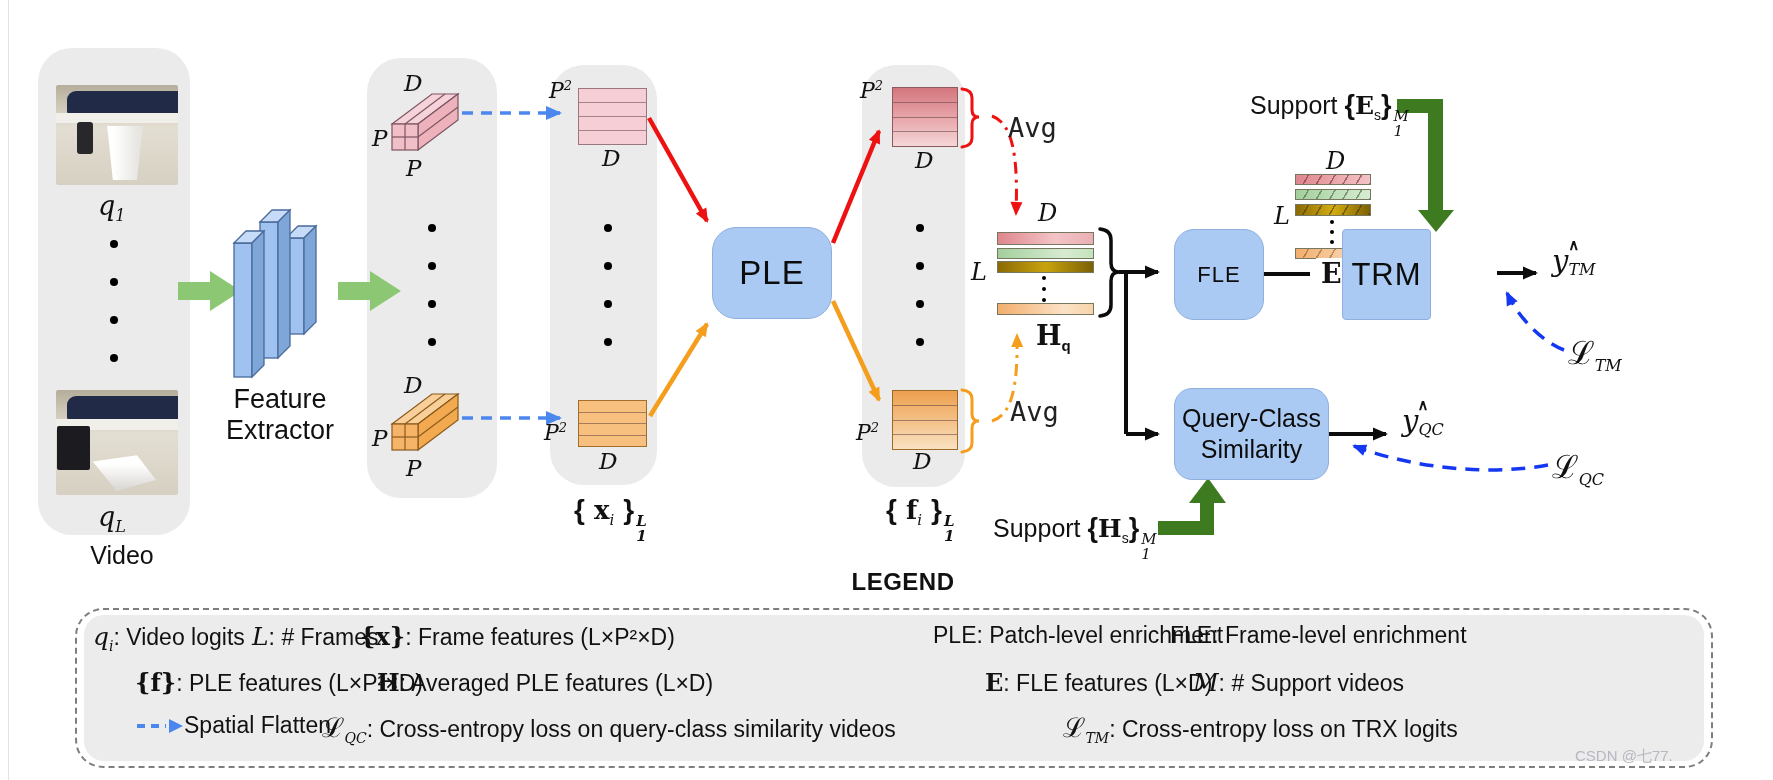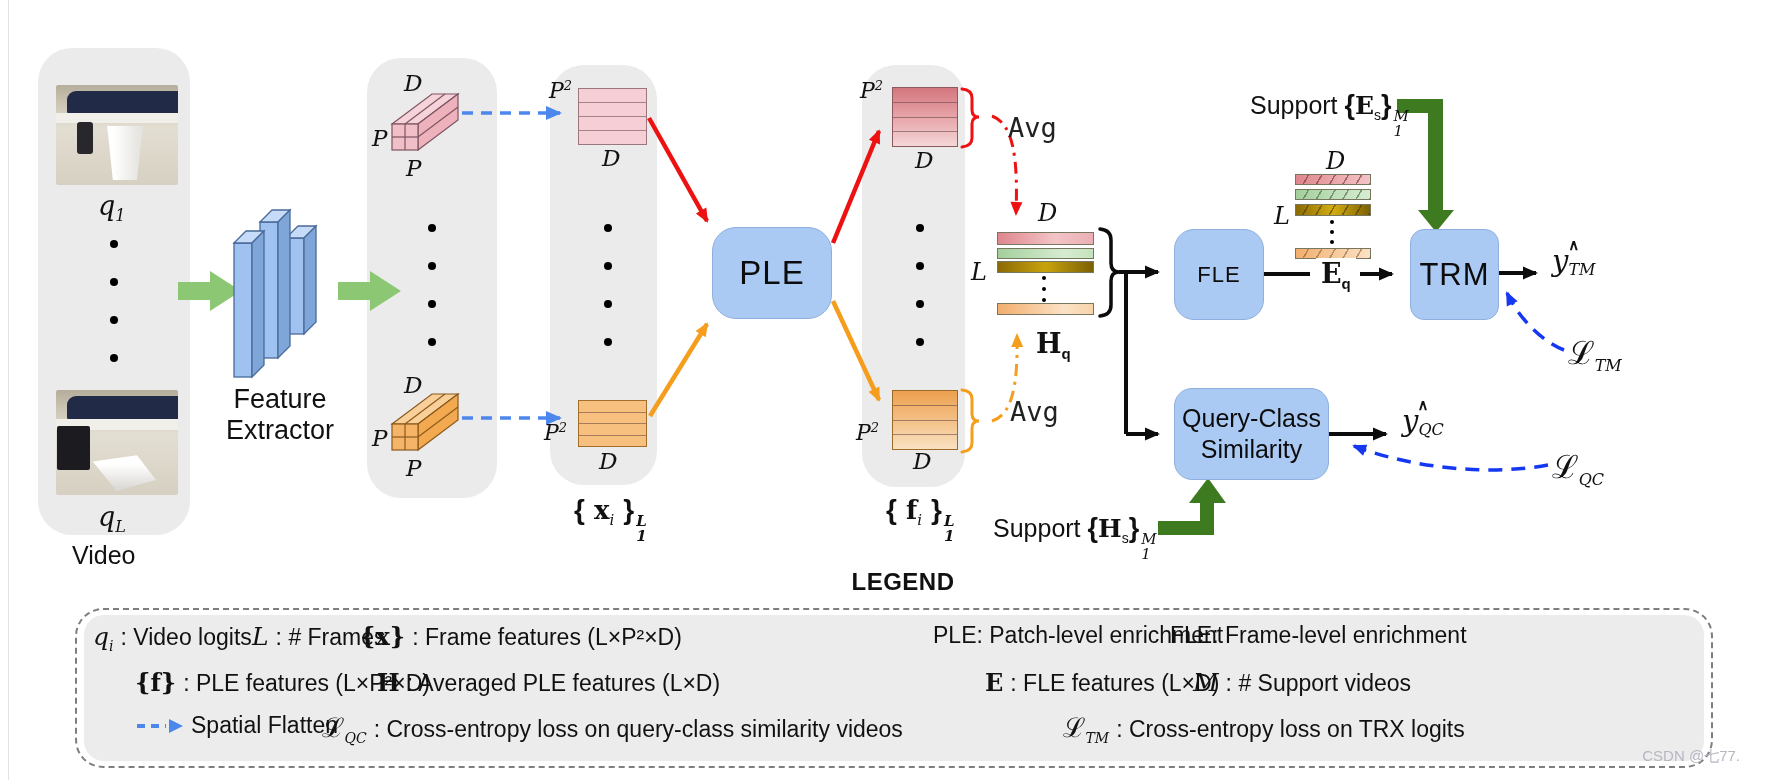--- a/index.html
+++ b/index.html
@@ -23,21 +23,21 @@
       font-family:"DejaVu Serif",serif;font-style:italic;vertical-align:-7px;margin-left:2px}
   .ss span{display:block}
   .setlbl{font-size:26px;font-weight:bold;font-family:"DejaVu Serif",serif}
   .setlbl .brace{font-family:"Liberation Sans",sans-serif;font-weight:bold;font-size:28px}
   .yhat{display:inline-flex;flex-direction:column;align-items:center;line-height:.72}
   .yhat .hat{font-size:15px;font-weight:bold;letter-spacing:0}
   .yhat .ybase{font-family:"DejaVu Serif",serif;font-style:italic;font-size:29px}
   .yhat sub{font-family:"DejaVu Serif",serif;font-style:italic;font-size:16px}
   .lossl{font-family:"DejaVu Serif",serif;font-size:32px}
   .lossl sub{font-family:"DejaVu Serif",serif;font-style:italic;font-size:16px}
-  .li{position:absolute;display:flex;align-items:baseline;gap:7px;font-size:23px;white-space:nowrap}
+  .li{position:absolute;display:flex;align-items:baseline;font-size:23px;white-space:nowrap}
   .li .sym{font-family:"DejaVu Serif",serif;font-style:italic;font-size:25px}
   .li .symb{font-family:"DejaVu Serif",serif;font-weight:bold;font-style:normal;font-size:24px}
   .li .syml{font-family:"DejaVu Serif",serif;font-style:normal;font-size:27px}
   .li sub{font-size:14px;font-family:"DejaVu Serif",serif;font-style:italic}
   .photo{position:absolute;width:122px;overflow:hidden;border-radius:2px;
          background:linear-gradient(180deg,#b4ad9c 0%,#c9c2b1 16%,#e3ded2 42%,#d6d0c2 100%)}
   .ph-top{position:absolute;top:6%;left:9%;width:98%;height:23%;background:#212a46;border-radius:9px 9px 3px 3px}
   .ph-shelf{position:absolute;top:28%;left:-2%;width:104%;height:10%;background:#f1efe9}
   .ph-leg{position:absolute;top:37%;left:17%;width:13%;height:32%;background:#27272c;border-radius:3px}
   .ph-cup{position:absolute;bottom:5%;left:41%;width:31%;height:54%;
@@ -175,21 +175,21 @@
   </div>
   <div class="photo" style="left:56px;top:390px;height:105px">
     <div class="ph-top"></div>
     <div class="ph-shelf"></div>
     <div class="ph-box"></div>
     <div class="ph-cup2"></div>
   </div>
   <div class="abs mathit" style="left:98px;top:501px;font-size:27px">
     <span>q</span><sub style="font-size:16px">L</sub>
   </div>
-  <div class="abs" style="left:72px;top:541px;width:132px;text-align:left;font-size:25px">Video</div>
+  <div class="abs" style="left:56px;top:541px;width:132px;text-align:center;font-size:25px">Video</div>
 
   <div class="abs" style="left:190px;top:384px;width:180px;text-align:center;font-size:27px;line-height:1.15">Feature Extractor</div>
 
   <div class="abs mathit" style="left:404px;top:70px;font-size:23px">D</div>
   <div class="abs mathit" style="left:372px;top:125px;font-size:23px">P</div>
   <div class="abs mathit" style="left:406px;top:155px;font-size:23px">P</div>
   <div class="dotcol" style="left:428px;top:224px;gap:30px">
     <div class="dot"></div>
       <div class="dot"></div>
       <div class="dot"></div>
@@ -280,21 +280,21 @@
   <div class="abs mathit" style="left:971px;top:258px;font-size:24px">L</div>
   <div class="hbar" style="left:997px;top:232px;width:97px;height:13px;background:linear-gradient(90deg,#df868e,#f3c4c7 60%,#eaafb4)"></div>
   <div class="hbar" style="left:997px;top:248px;width:97px;height:11px;background:linear-gradient(90deg,#a3cf9c,#d7ecd2 70%,#c4e2bd)"></div>
   <div class="hbar" style="left:997px;top:261px;width:97px;height:12px;background:linear-gradient(90deg,#8a6a04,#c9a30d 50%,#7c6003)"></div>
   <div class="dotcol" style="left:1042px;top:276px;gap:7px">
     <div class="dot sm"></div>
       <div class="dot sm"></div>
       <div class="dot sm"></div>
   </div>
   <div class="hbar" style="left:997px;top:303px;width:97px;height:12px;background:linear-gradient(90deg,#f2ae6e,#fbe2c6 70%,#f7d4ab)"></div>
-  <div class="abs mathbf" style="left:1036px;top:328px;font-size:27px">
+  <div class="abs mathbf" style="left:1036px;top:320px;font-size:27px">
     <span>H</span><sub style="font-size:15px;font-family:'Liberation Sans',sans-serif">q</sub>
   </div>
 
   <div class="block" style="left:1174px;top:229px;width:88px;height:89px;border-radius:20px">
     <span style="font-size:22px;letter-spacing:1px">FLE</span>
   </div>
 
   <div class="abs mathit" style="left:1326px;top:147px;font-size:24px">D</div>
   <div class="abs mathit" style="left:1274px;top:202px;font-size:24px">L</div>
   <div class="hbar" style="left:1295px;top:174px;width:76px;height:11px;background:repeating-linear-gradient(120deg,rgba(100,50,50,0) 0 10px,rgba(100,40,40,.55) 10px 11.5px),linear-gradient(90deg,#df868e,#f3c4c7)"></div>
@@ -311,21 +311,21 @@
   </div>
 
   <div class="abs" style="left:1250px;top:90px;font-size:25px;white-space:nowrap">
     <span>Support</span>
     <b style="font-size:27px">{</b><span class="mathbf" style="font-size:25px">E</span><sub style="font-size:14px">s</sub><b style="font-size:27px">}</b><span class="ss">
         <span>M</span>
         <span>1</span>
       </span>
   </div>
 
-  <div class="block" style="left:1410px;top:229px;width:87px;height:89px;border-radius:14px">
+  <div class="block" style="left:1342px;top:229px;width:87px;height:89px;border-radius:4px">
     <span style="font-size:31px;letter-spacing:1px">TRM</span>
   </div>
 
   <div class="abs yhat" style="left:1552px;top:240px">
     <span class="hat">∧</span>
     <span><span class="ybase">y</span><sub>TM</sub></span>
   </div>
   <div class="abs lossl" style="left:1568px;top:330px">
     <span>ℒ</span><sub>TM</sub>
   </div>
@@ -401,15 +401,15 @@
   </div>
   <div class="li" style="left:322px;top:708px">
     <span><span class="syml">ℒ</span><sub>QC</sub></span>
     <span class="text">: Cross-entropy loss on query-class similarity videos</span>
   </div>
   <div class="li" style="left:1063px;top:708px">
     <span><span class="syml">ℒ</span><sub>TM</sub></span>
     <span class="text">: Cross-entropy loss on TRX logits</span>
   </div>
 
-  <div class="abs" style="left:1575px;top:747px;width:165px;text-align:right;font-size:15px;color:#b7b7c3">CSDN @七77.</div>
+  <div class="abs" style="left:1575px;top:747px;width:165px;font-size:15px;color:#b7b7c3">CSDN @七77.</div>
 
 </div>
 
 </body></html>

